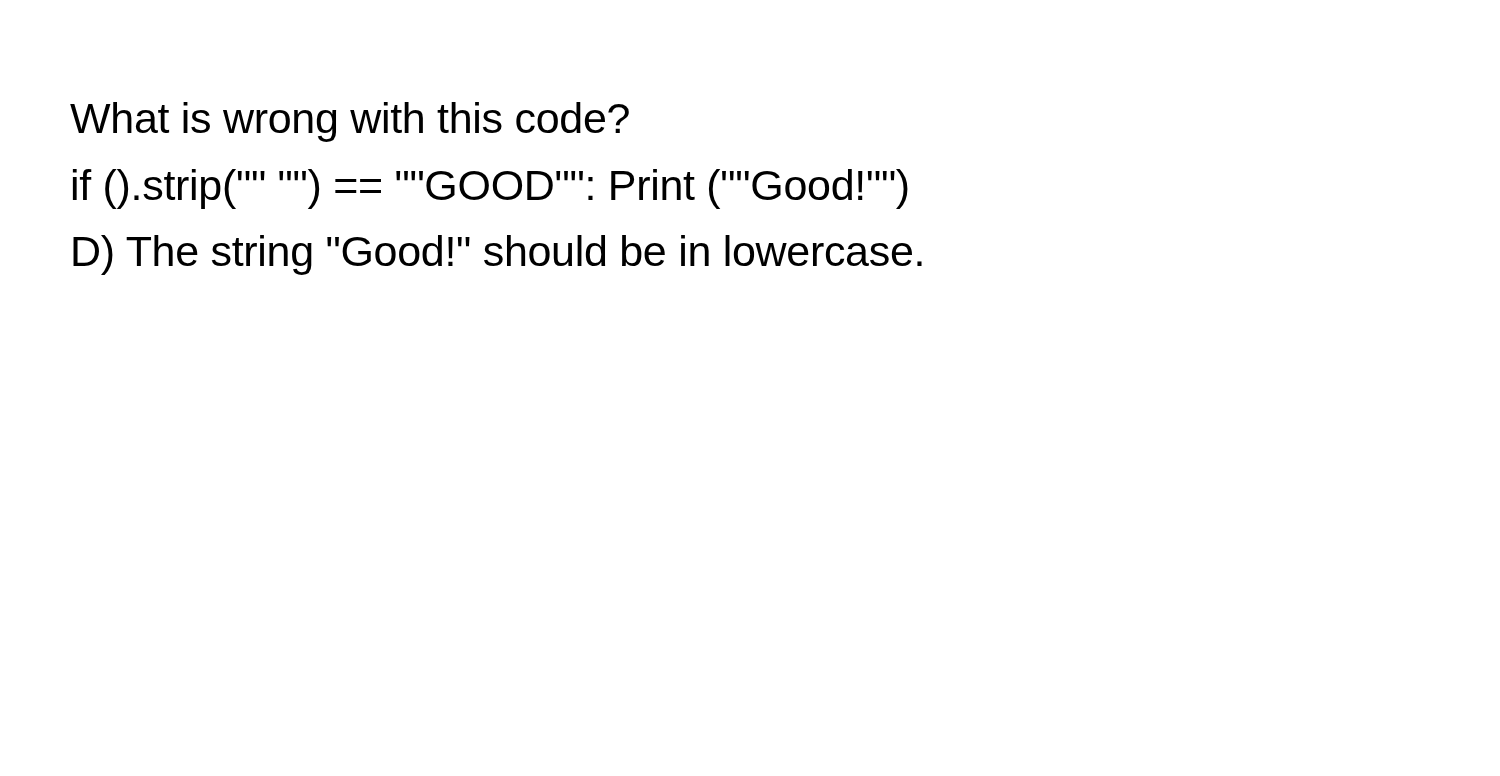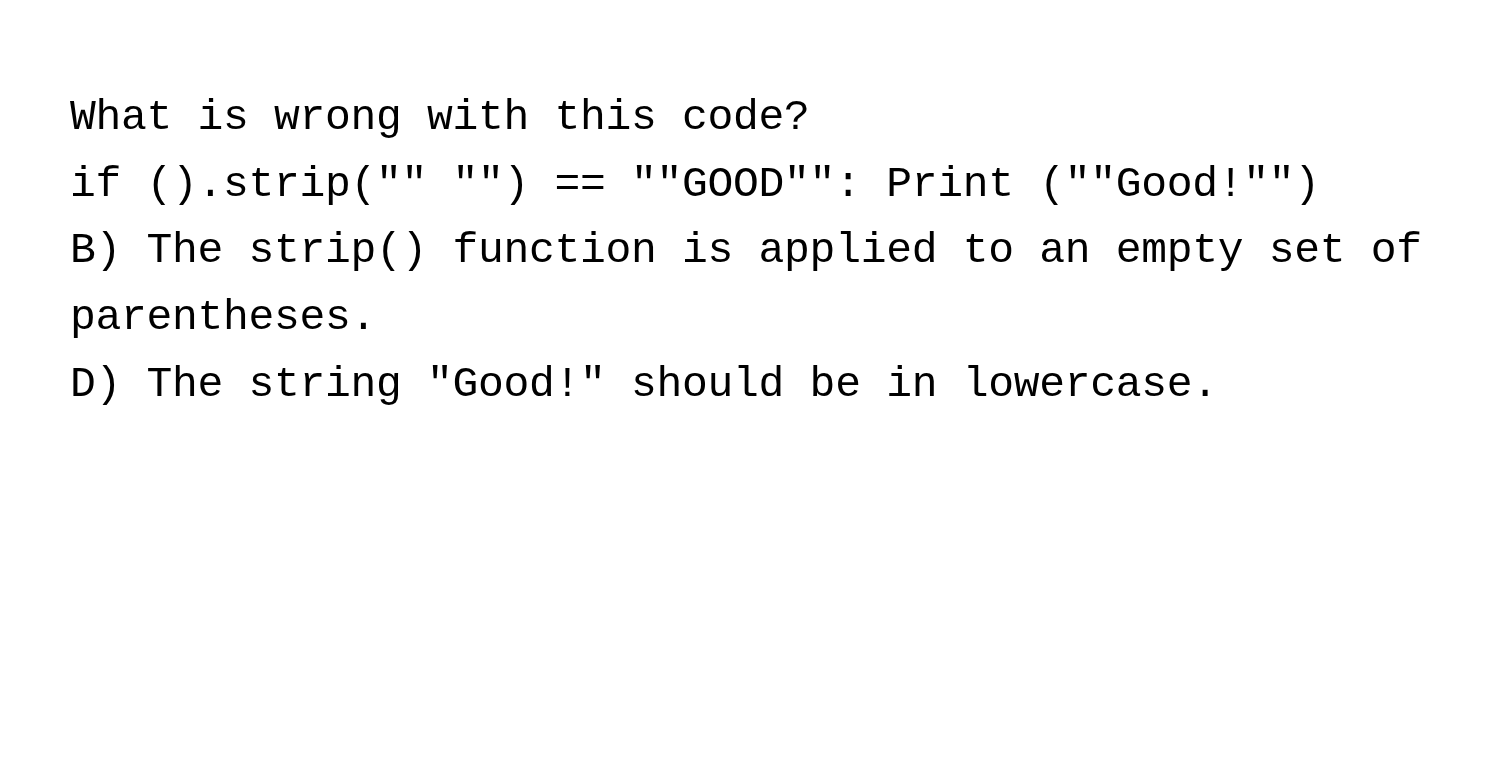--- a/index.html
+++ b/index.html
@@ -1,19 +1,18 @@
 <!DOCTYPE html>
 <html><head>
   <meta charset="utf-8">
   <style>
     * {
       margin: 0;
       padding: 0;
       box-sizing: border-box;
-      font-family: Liberation Mono, monospace;
     }
     body {
       width: 1500px;
       height: 776px;
       background: #ffffff;
       font-family: -apple-system, BlinkMacSystemFont, "Segoe UI", Helvetica, Arial, sans-serif;
       padding: 85px 70px;
     }
     .content {
       font-size: 43px;
@@ -31,15 +30,14 @@
     .option {
       margin-bottom: 0;
     }
   </style>
 </head>
 <body>
 
 <div class="content">
   <div class="question">What is wrong with this code?</div>
   <div class="code-line">if ().strip("" "") == ""GOOD"": Print (""Good!"")</div>
-  <div class="option">B) The strip() function is applied to an empty set of parentheses.</div>
   <div class="option">D) The string "Good!" should be in lowercase.</div>
 </div>
 
 </body></html>

